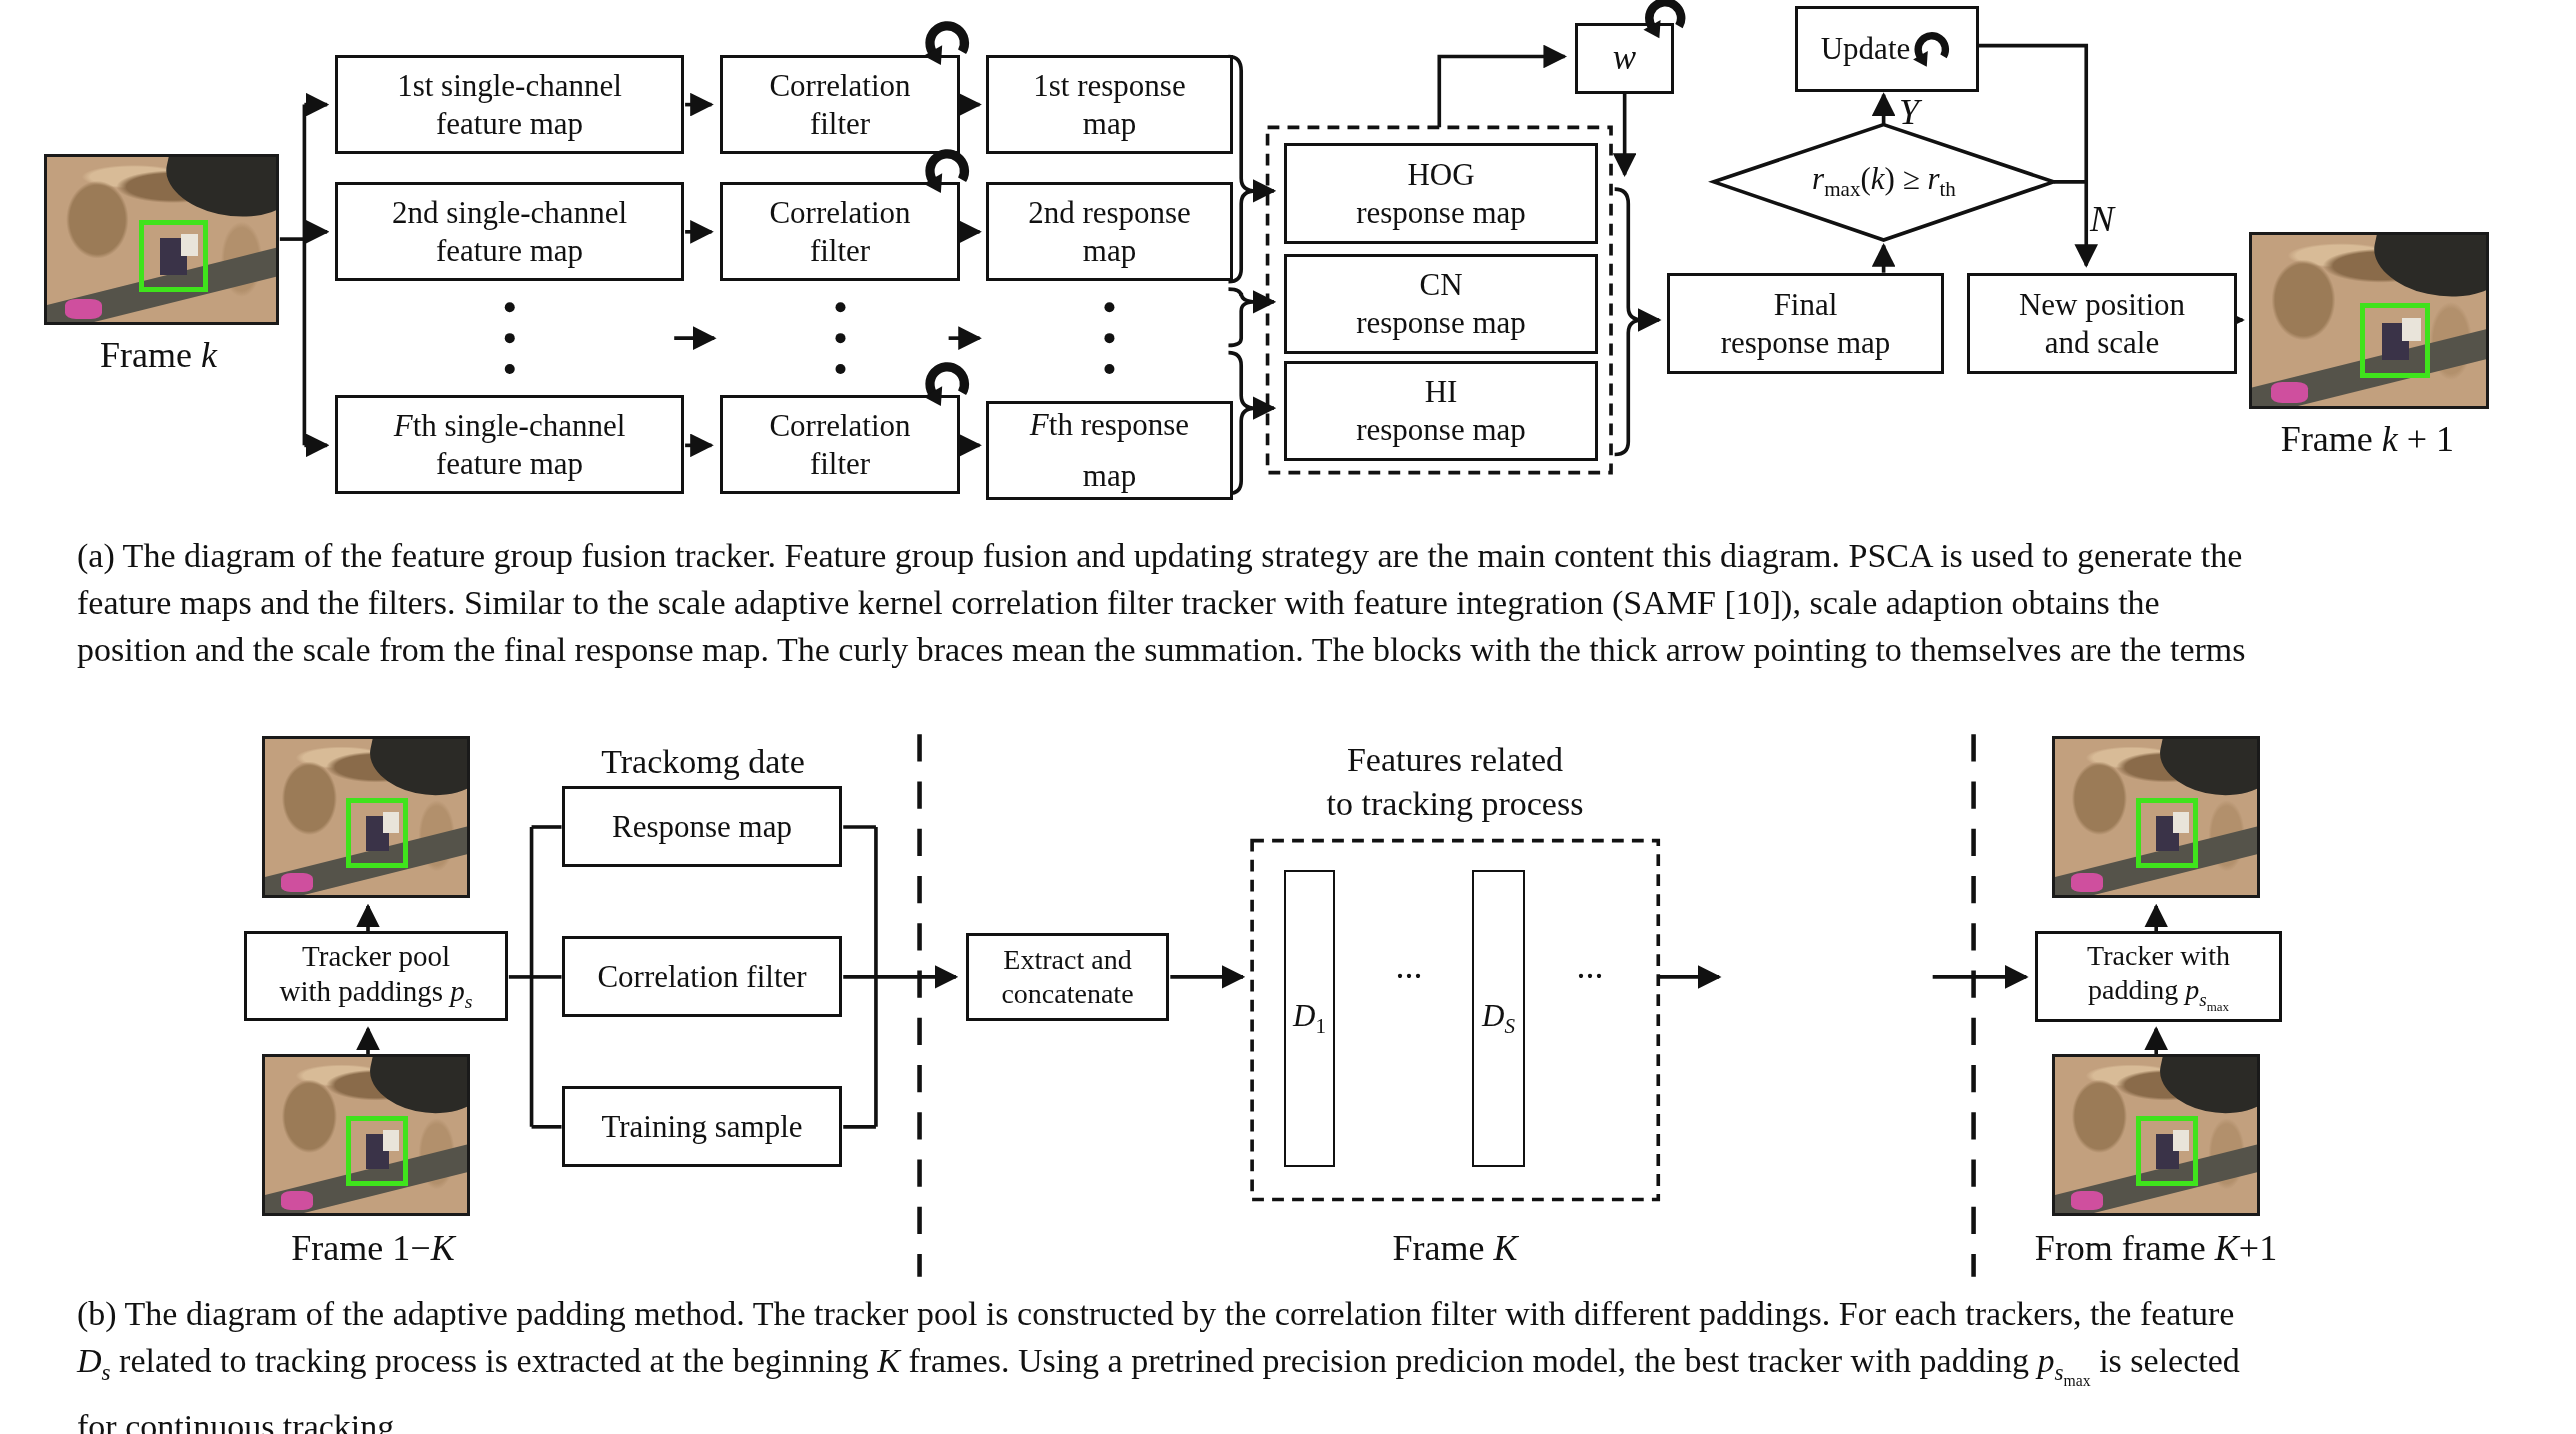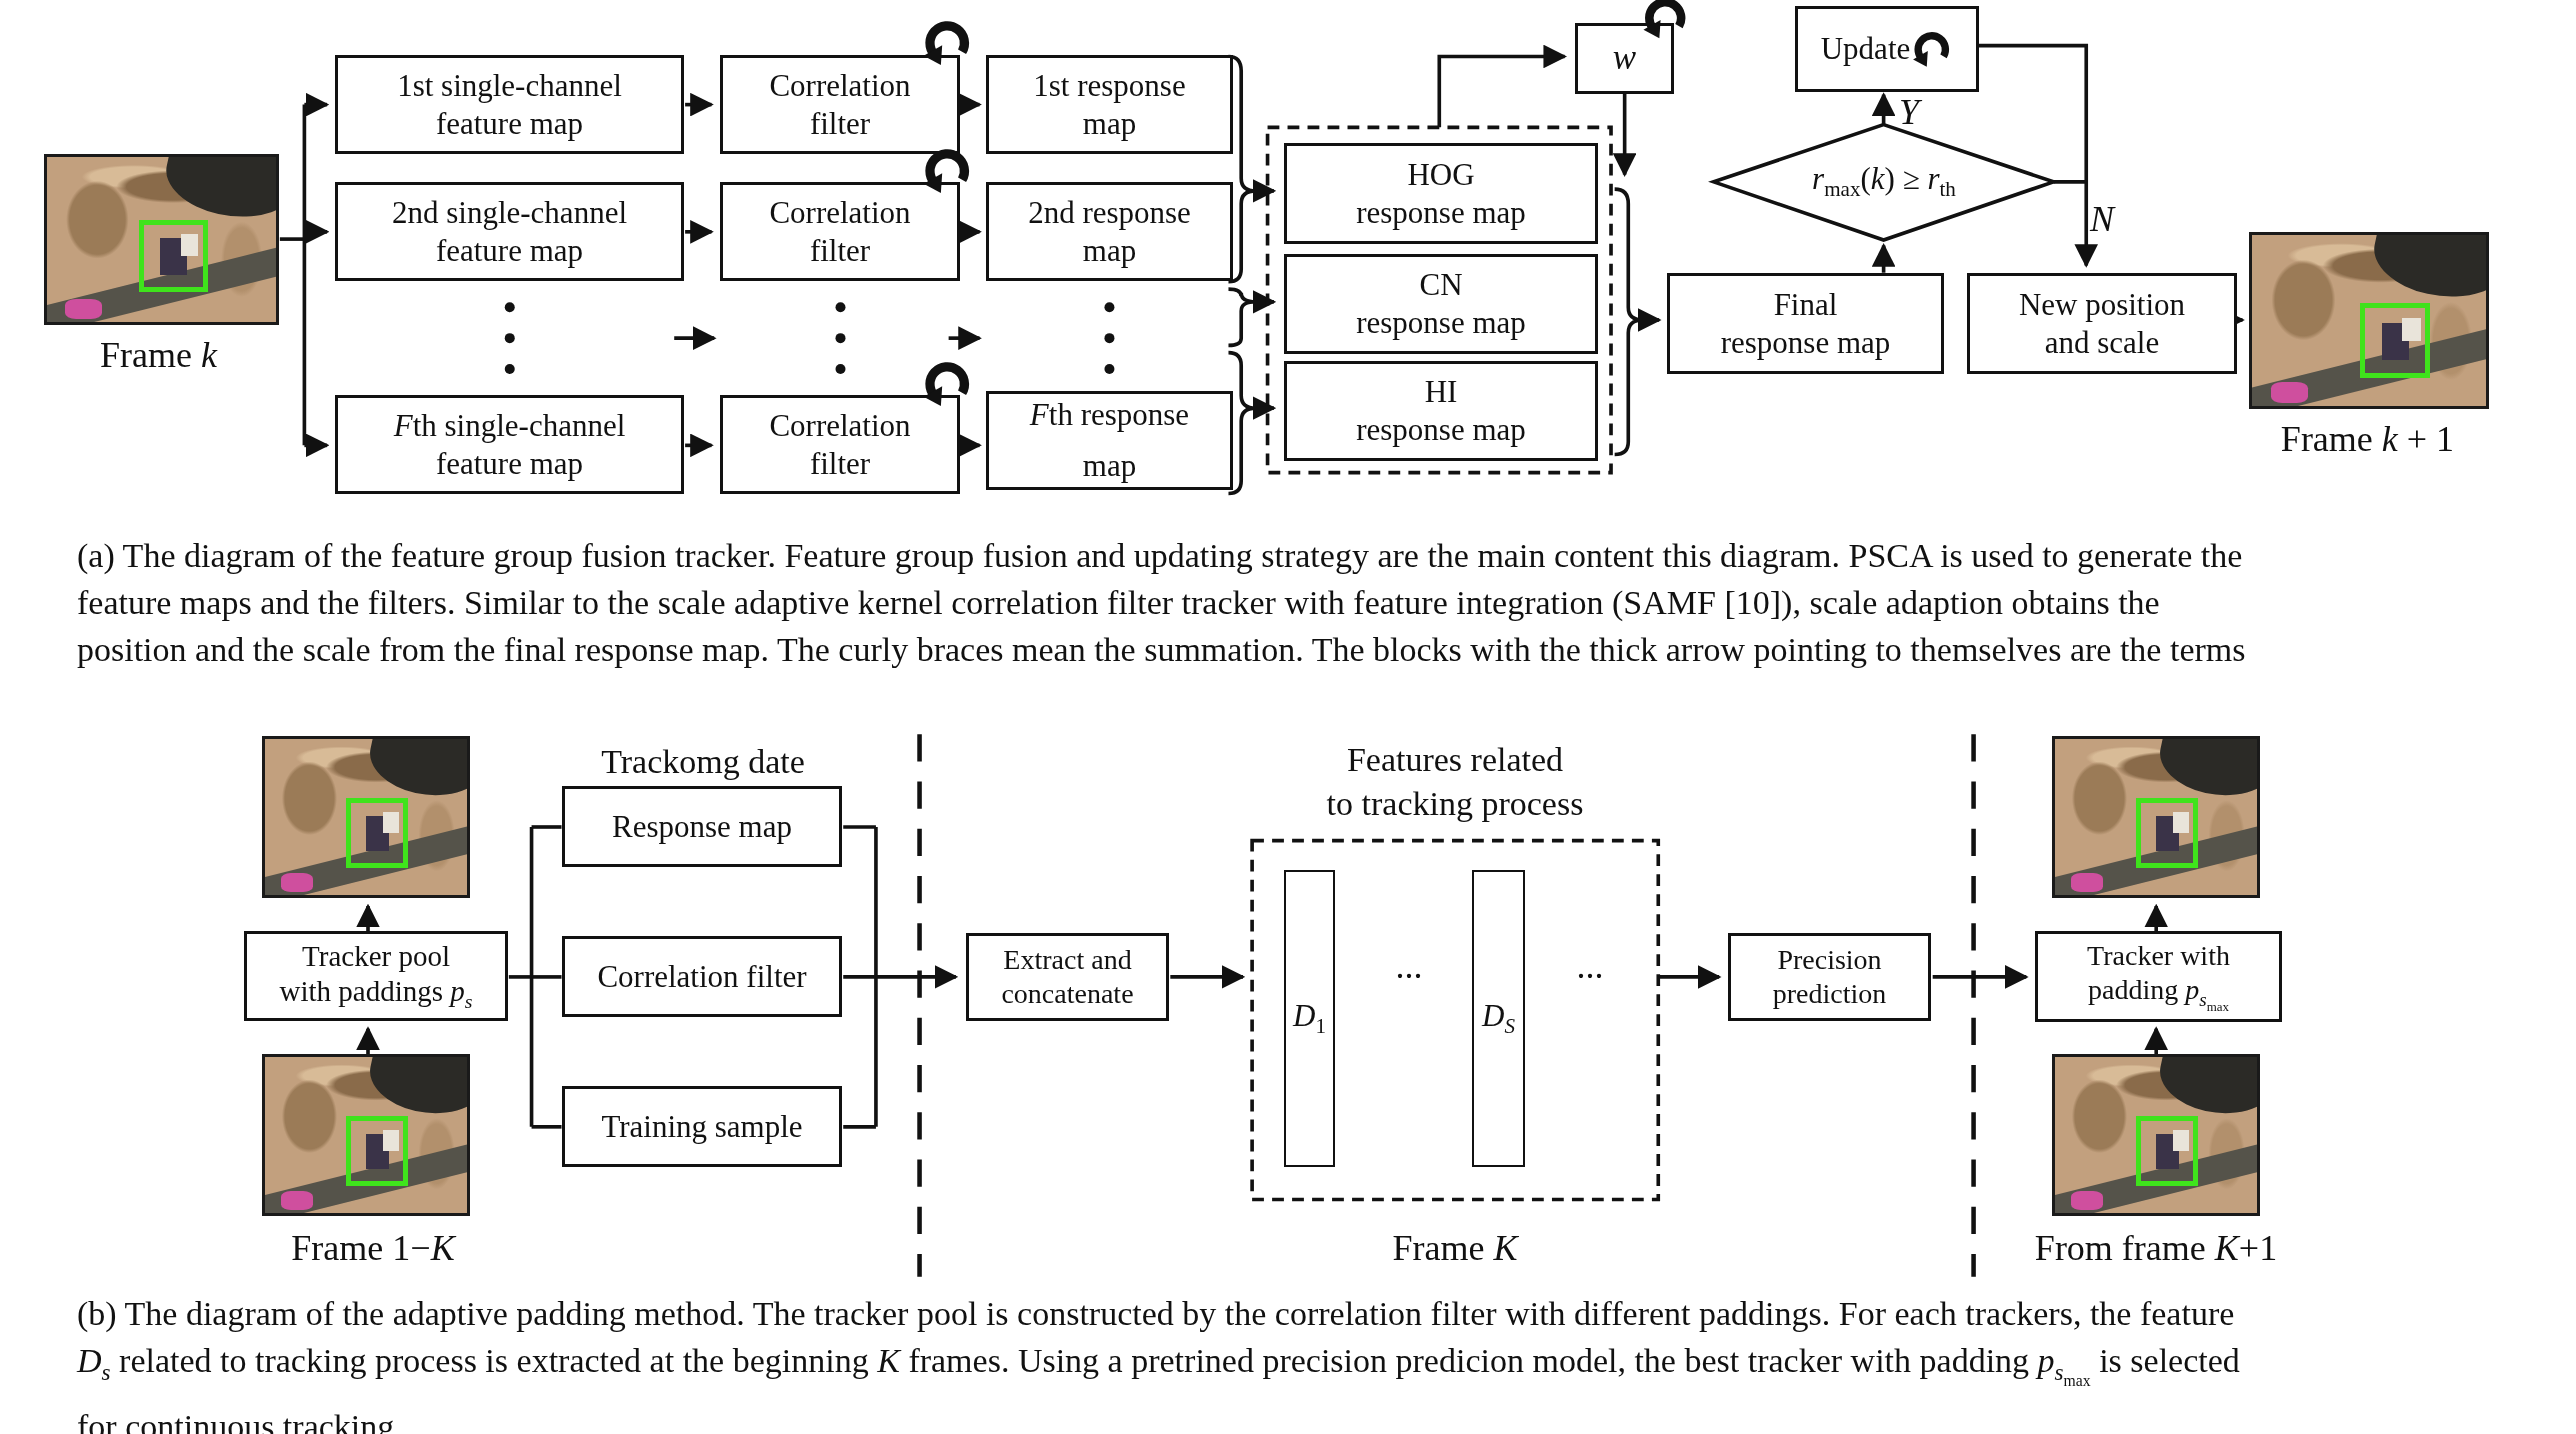--- a/index.html
+++ b/index.html
@@ -192,21 +192,21 @@
   </div>
 
   <div class="box" style="left:986px;top:55px;width:241px;height:93px;">
     <span class="bl">1st response</span>
     <span class="bl">map</span>
   </div>
   <div class="box" style="left:986px;top:182px;width:241px;height:93px;">
     <span class="bl">2nd response</span>
     <span class="bl">map</span>
   </div>
-  <div class="box" style="left:986px;top:391px;width:241px;height:93px;gap:13px;">
+  <div class="box" style="left:986px;top:401px;width:241px;height:93px;gap:13px;">
     <span class="bl"><i>F</i><span>th response</span></span>
     <span class="bl">map</span>
   </div>
 
   <div class="box" style="left:1284px;top:143px;width:308px;height:95px;">
     <span class="bl">HOG</span>
     <span class="bl">response map</span>
   </div>
   <div class="box" style="left:1284px;top:254px;width:308px;height:94px;">
     <span class="bl">CN</span>
@@ -318,24 +318,20 @@
   <div class="box" style="left:1284px;top:870px;width:47px;height:293px;border-width:2.7px;">
     <span class="bl"><i>D</i><sub>1</sub></span>
   </div>
   <div class="t" style="left:1368px;top:945px;width:82px;text-align:center;font-size:36px;">...</div>
   <div class="box" style="left:1472px;top:870px;width:49px;height:293px;border-width:2.7px;">
     <span class="bl"><i>D</i><sub><i>S</i></sub></span>
   </div>
   <div class="t" style="left:1549px;top:945px;width:82px;text-align:center;font-size:36px;">...</div>
   <div class="t tc" style="left:1252px;top:1227px;width:406px;font-size:36px;"><span>Frame </span><i>K</i></div>
 
-  <div class="box small" style="left:1728px;top:933px;width:197px;height:82px;">
-    <span class="bl">Precision</span>
-    <span class="bl">prediction</span>
-  </div>
 
   <div class="box small" style="left:2035px;top:931px;width:241px;height:85px;">
     <span class="bl">Tracker with</span>
     <span class="bl"><span>padding </span><i>p</i><sub><i>s</i><sub>max</sub></sub></span>
   </div>
 
   <div class="photo" style="left:2052px;top:736px;width:202px;height:156px;">
     <div class="blob"></div>
     <div class="band"></div>
     <div class="pink"></div>

